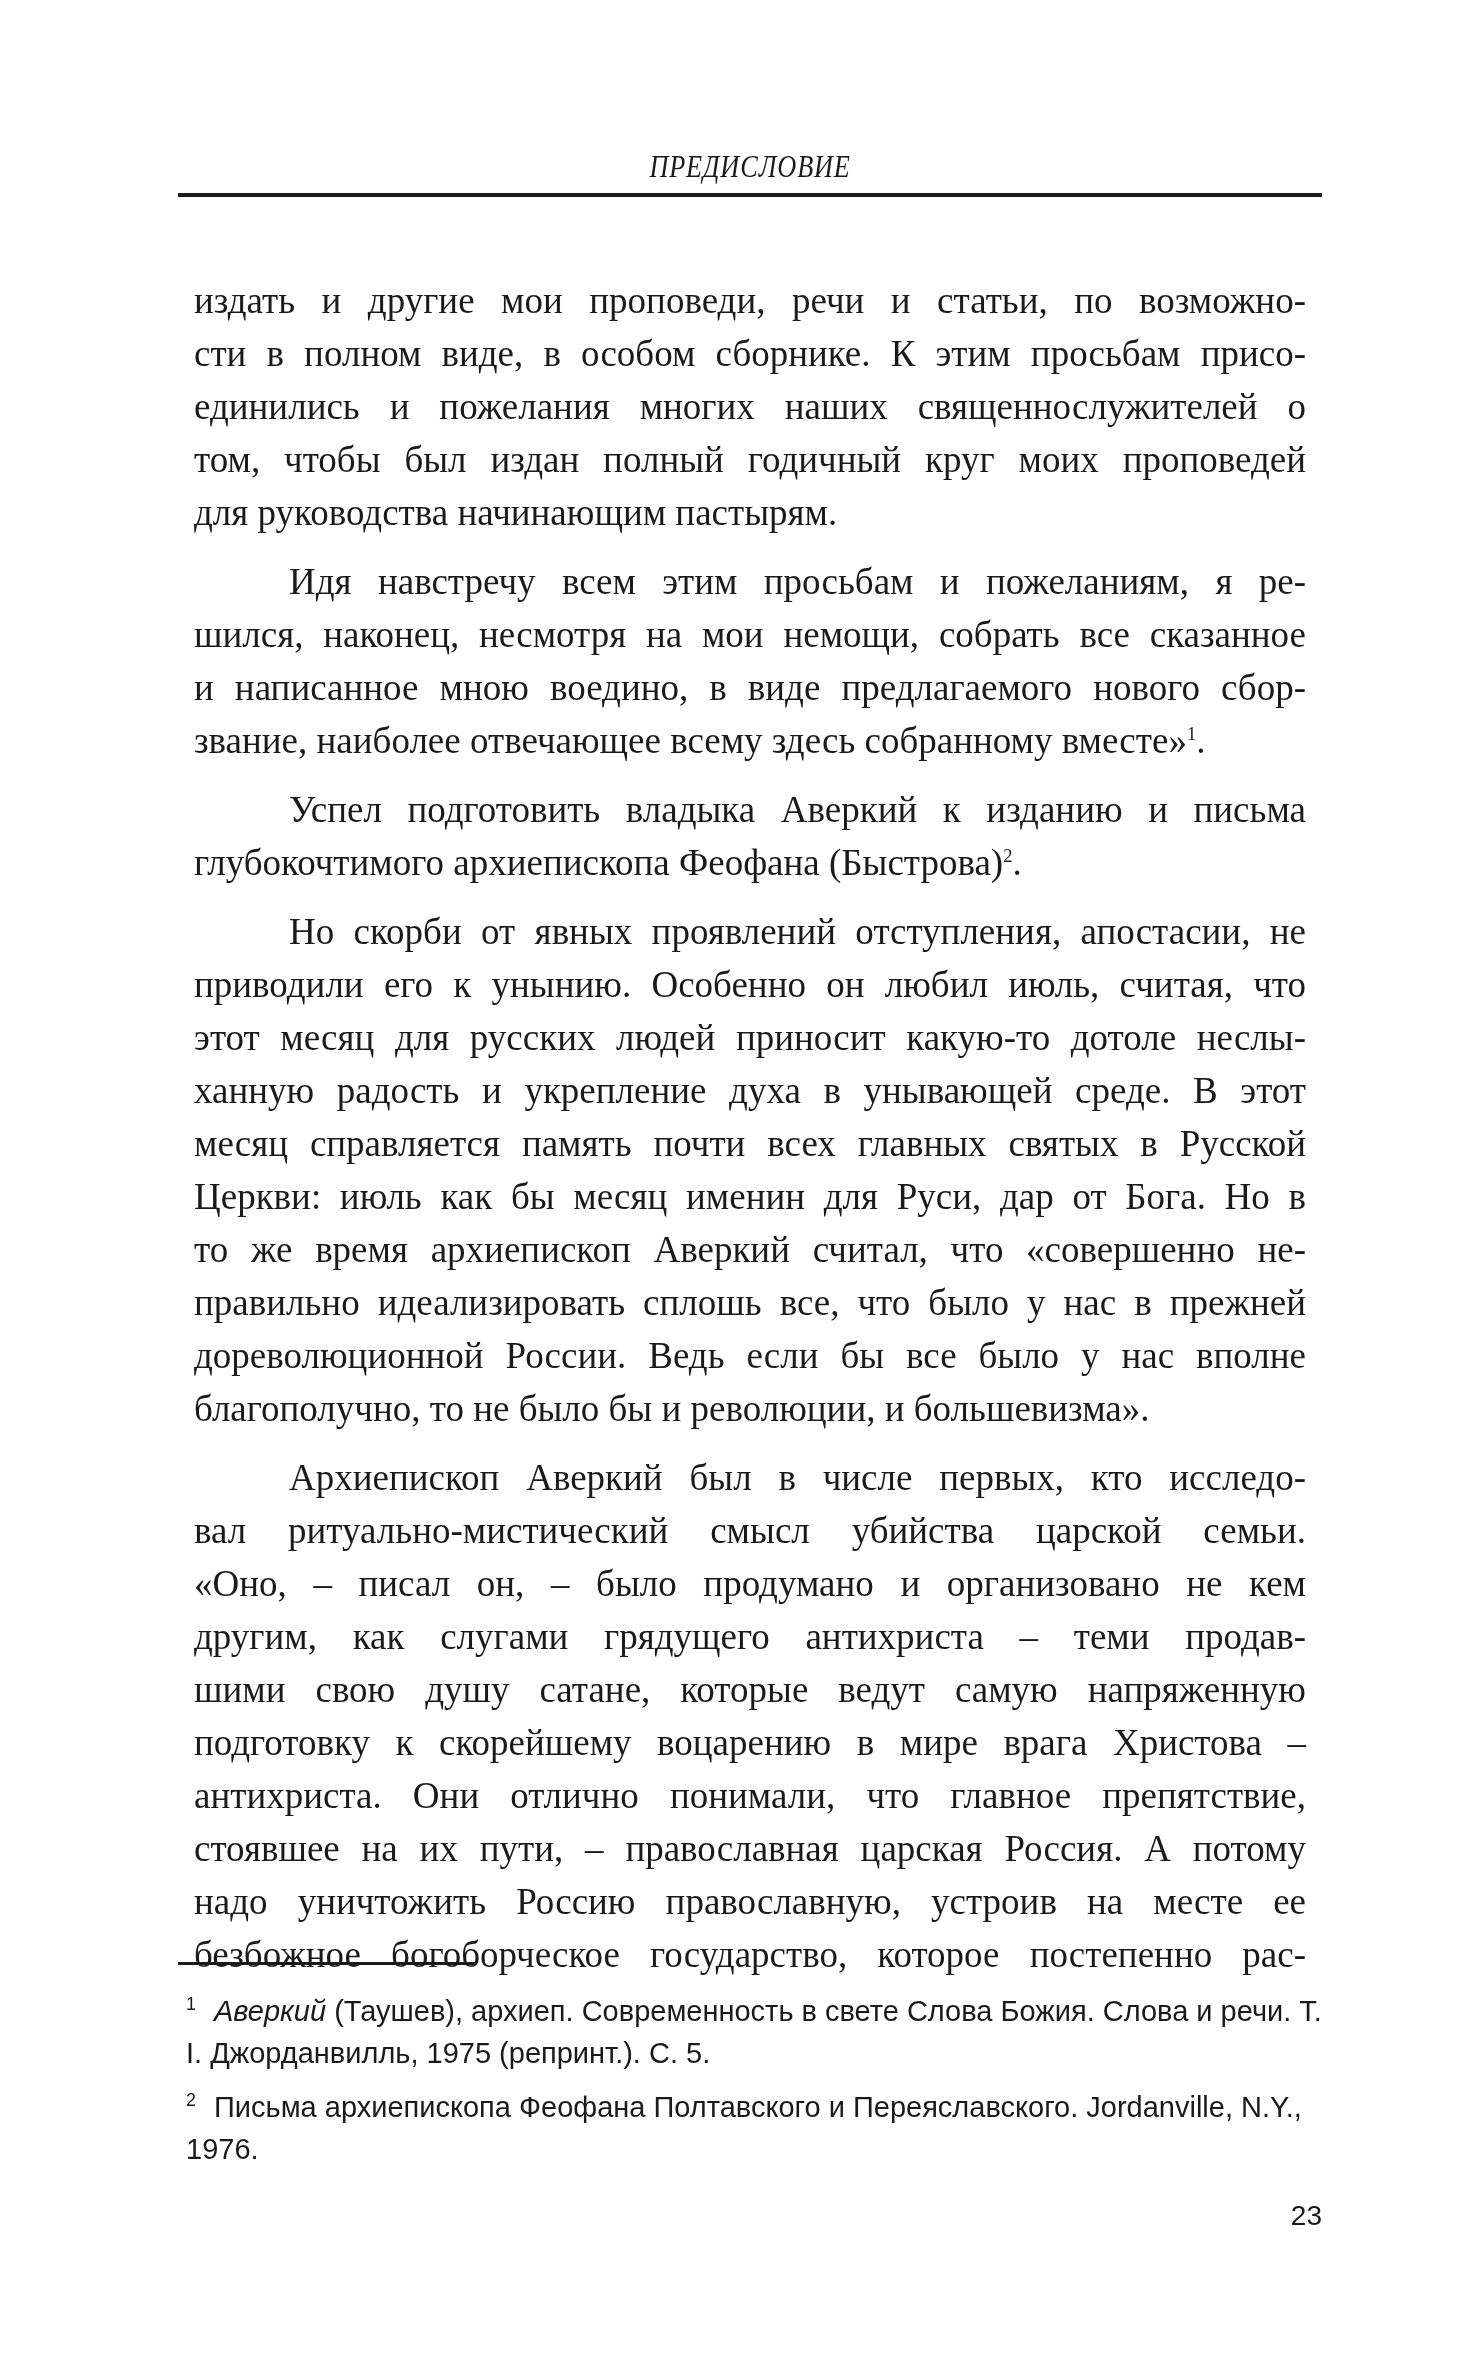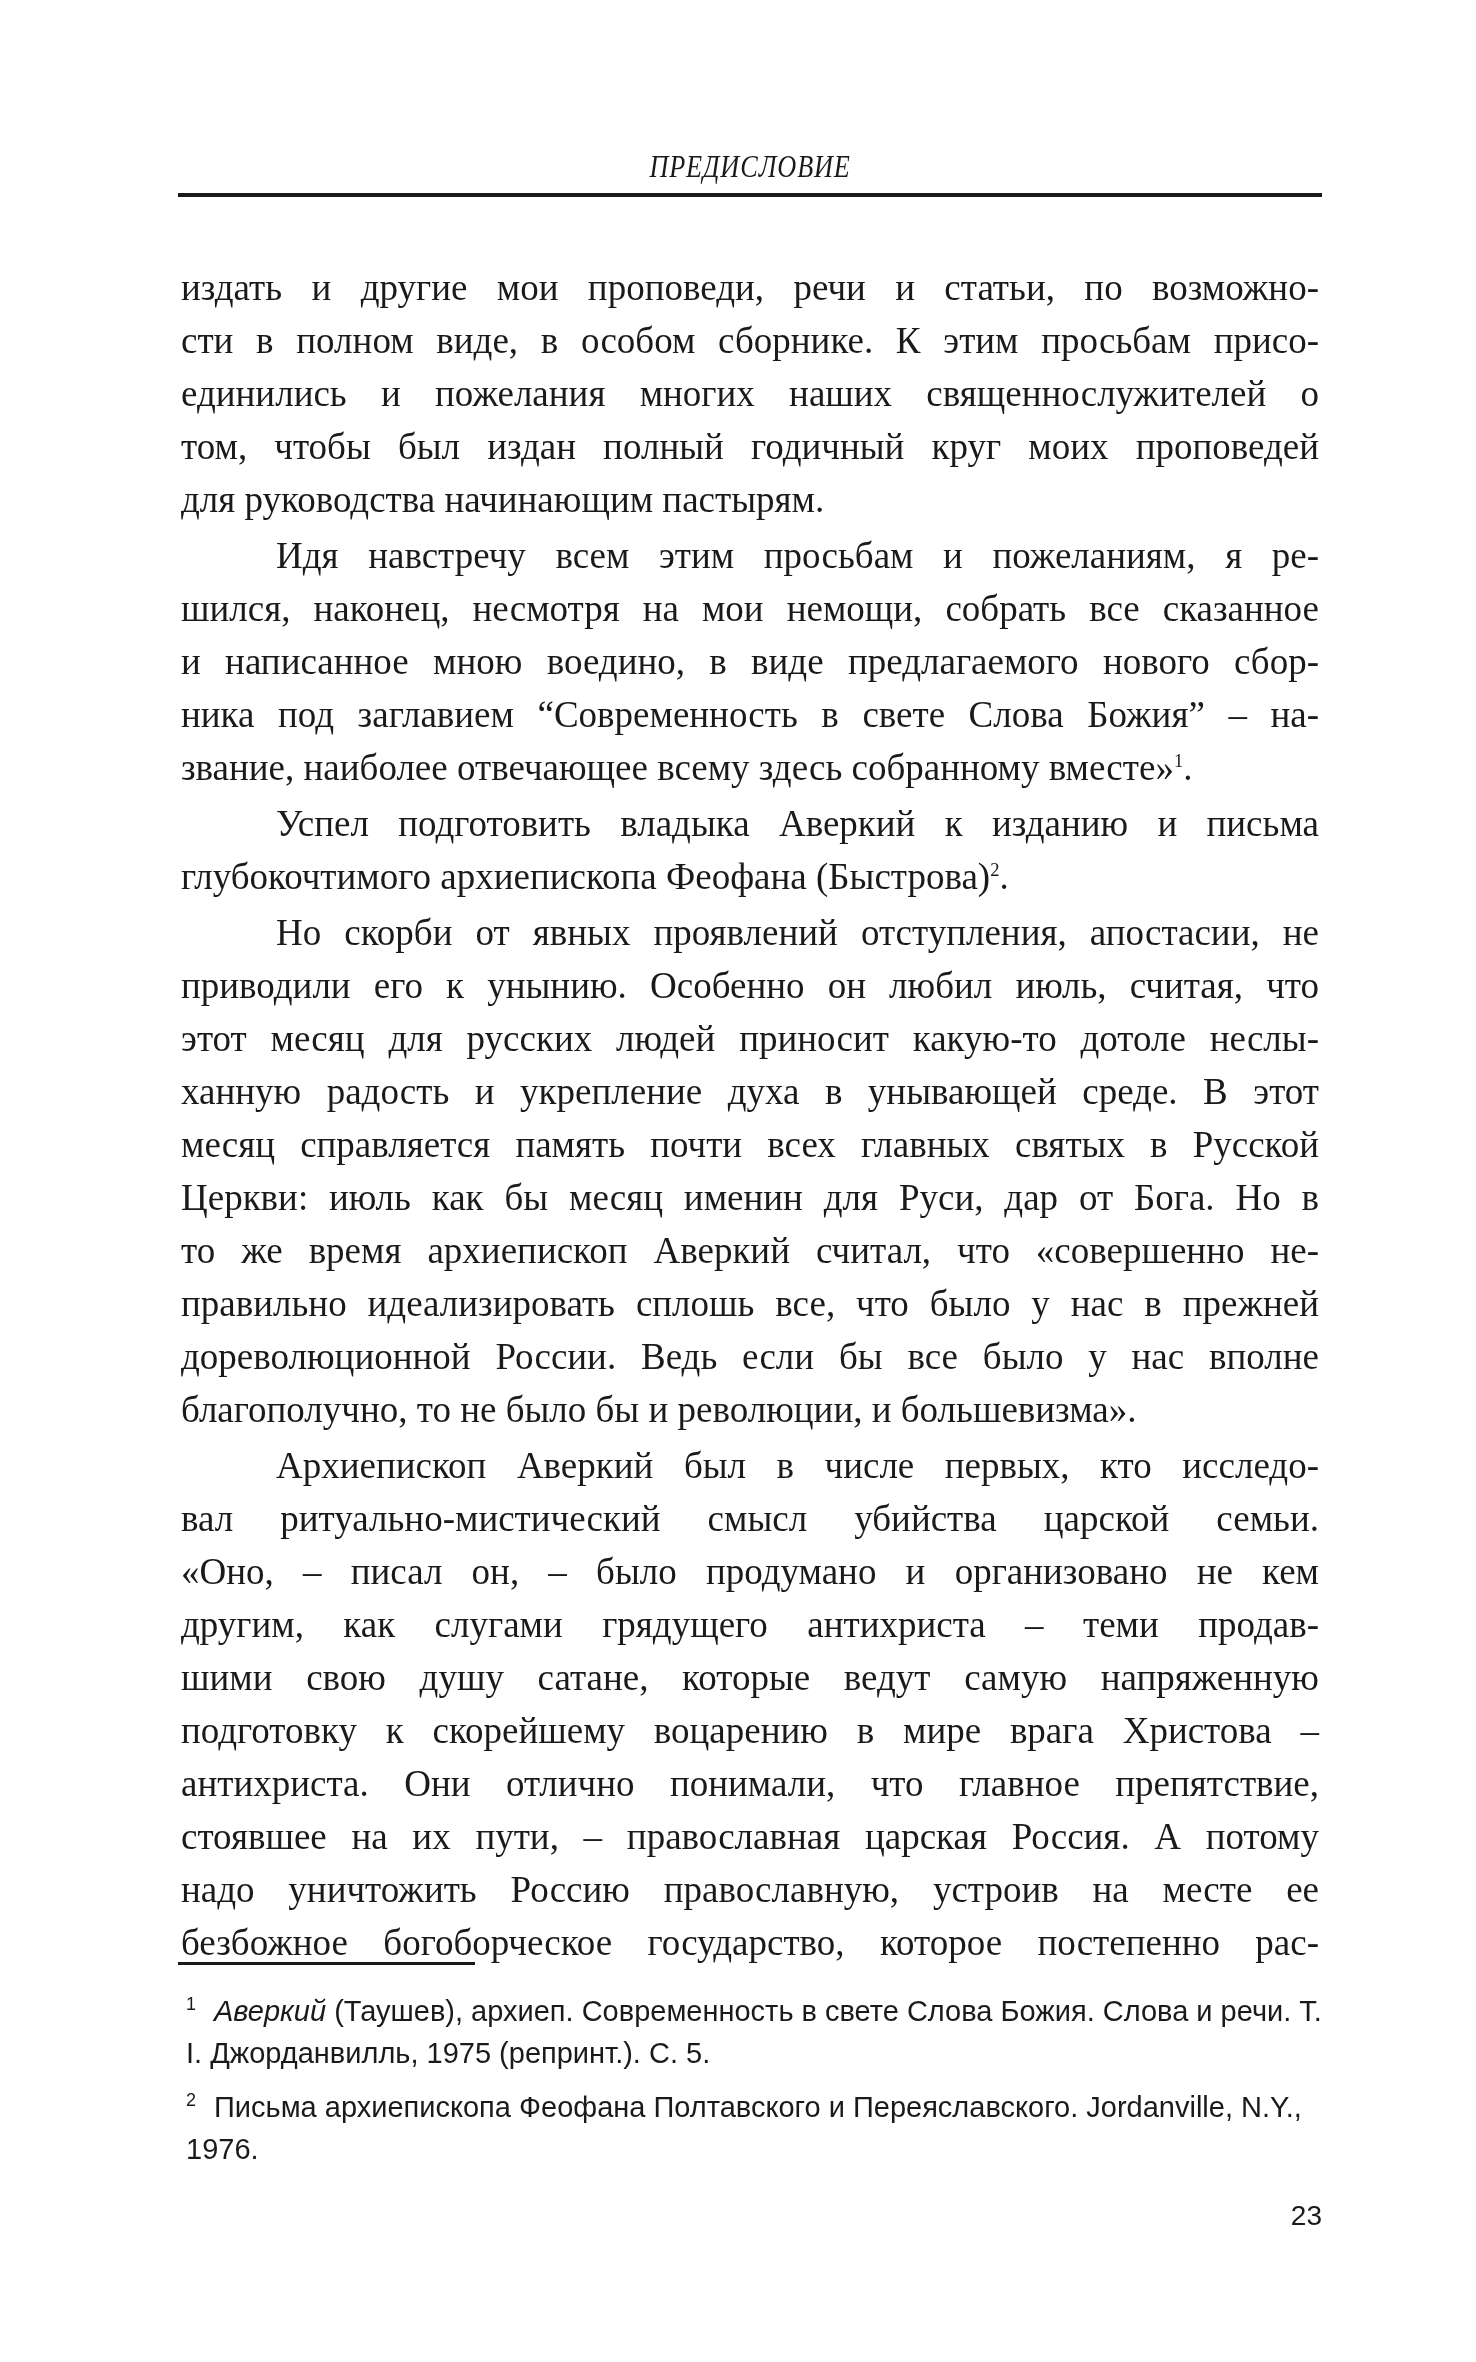--- a/index.html
+++ b/index.html
@@ -9,21 +9,21 @@
     position: absolute; top: 148px; left: 0; width: 100%;
     text-align: center; font-family: "Liberation Serif", serif; font-style: italic;
     font-size: 32px; letter-spacing: 1px; transform: scaleX(0.82); transform-origin: center;
   }
   .head-rule { position: absolute; top: 193px; left: 0; width: 100%; height: 4px; background: #1a1a1a; }
   .body-text {
     position: absolute; top: 258px; left: 0; width: 100%;
     font-family: "Liberation Serif", serif; font-size: 37px; line-height: 53px;
     text-align: justify; hyphens: manual;
   }
-  .body-text p { margin: 3px; text-indent: 0; }
+  .body-text p { margin: 16px; text-indent: 0; }
   .line { display: block; text-align: justify; text-align-last: justify; white-space: nowrap; overflow: visible; }
   .line.last { text-align-last: left; }
   sup { font-size: 0.5em; vertical-align: super; line-height: 0; }
   .fn-rule { position: absolute; top: 1962px; left: 0; width: 297px; height: 3px; background: #1a1a1a; }
   .footnotes {
     position: absolute; top: 1990px; left: 8px; width: 100%;
     font-family: "Liberation Sans", sans-serif; font-size: 29px; line-height: 42px;
   }
   .fn { margin: 0 0 12px 0; }
   .fn .num { font-size: 18px; vertical-align: super; line-height: 0; margin-right: 18px; }
@@ -45,21 +45,20 @@
         <span class="line">издать и другие мои проповеди, речи и статьи, по возможно-</span>
         <span class="line">сти в полном виде, в особом сборнике. К этим просьбам присо-</span>
         <span class="line">единились и пожелания многих наших священнослужителей о</span>
         <span class="line">том, чтобы был издан полный годичный круг моих проповедей</span>
         <span class="line last">для руководства начинающим пастырям.</span>
       </p>
       <p>
         <span class="line" style="padding-left: 95px;">Идя навстречу всем этим просьбам и пожеланиям, я ре-</span>
         <span class="line">шился, наконец, несмотря на мои немощи, собрать все сказанное</span>
         <span class="line">и написанное мною воедино, в виде предлагаемого нового сбор-</span>
-        <span class="line">ника под заглавием “Современность в свете Слова Божия” – на-</span>
         <span class="line last">звание, наиболее отвечающее всему здесь собранному вместе»<sup>1</sup>.</span>
       </p>
       <p>
         <span class="line" style="padding-left: 95px;">Успел подготовить владыка Аверкий к изданию и письма</span>
         <span class="line last">глубокочтимого архиепископа Феофана (Быстрова)<sup>2</sup>.</span>
       </p>
       <p>
         <span class="line" style="padding-left: 95px;">Но скорби от явных проявлений отступления, апостасии, не</span>
         <span class="line">приводили его к унынию. Особенно он любил июль, считая, что</span>
         <span class="line">этот месяц для русских людей приносит какую-то дотоле неслы-</span>

